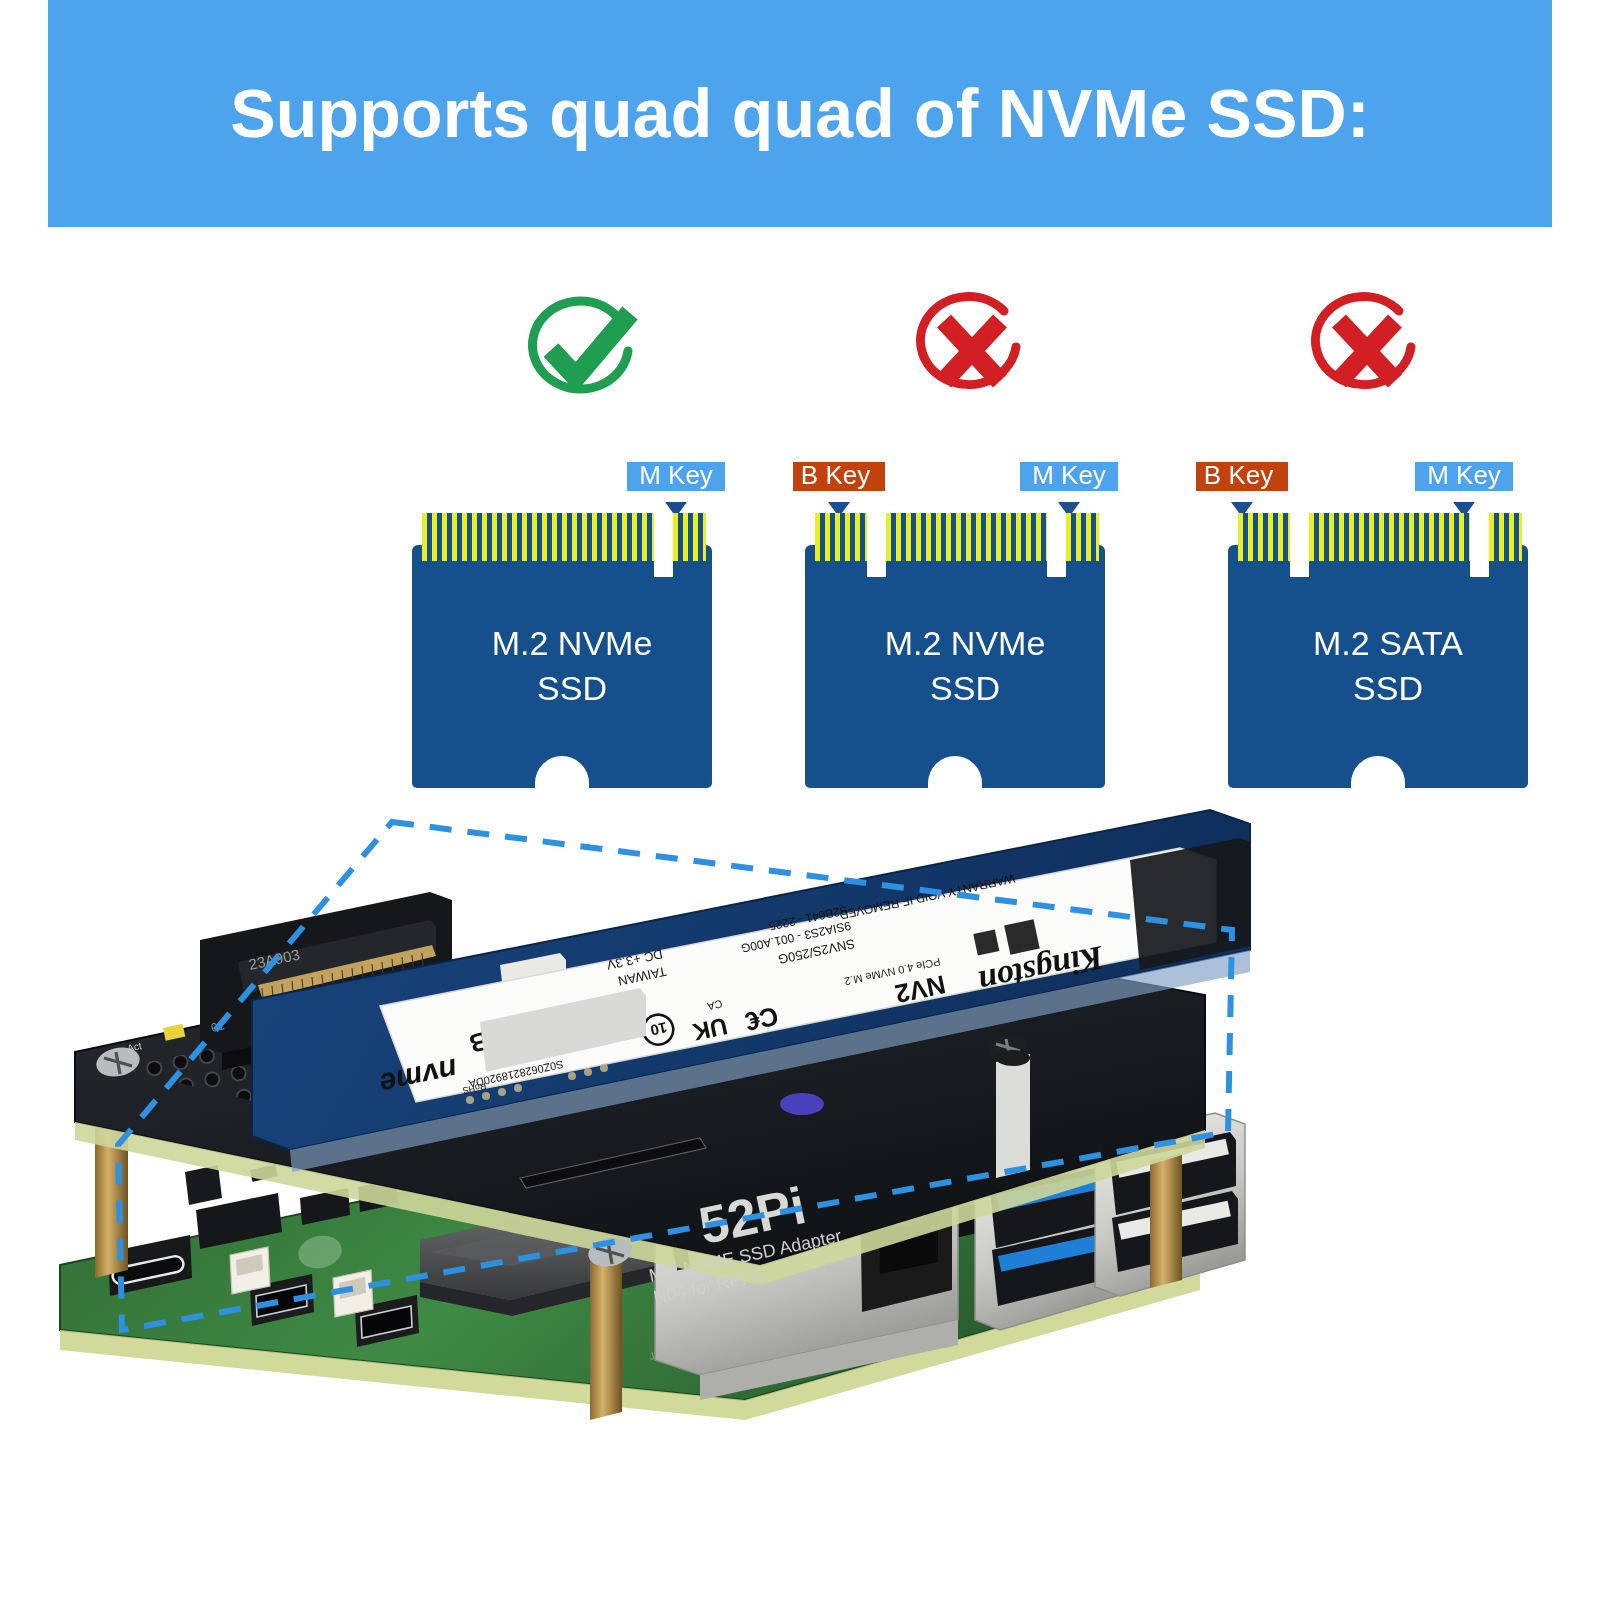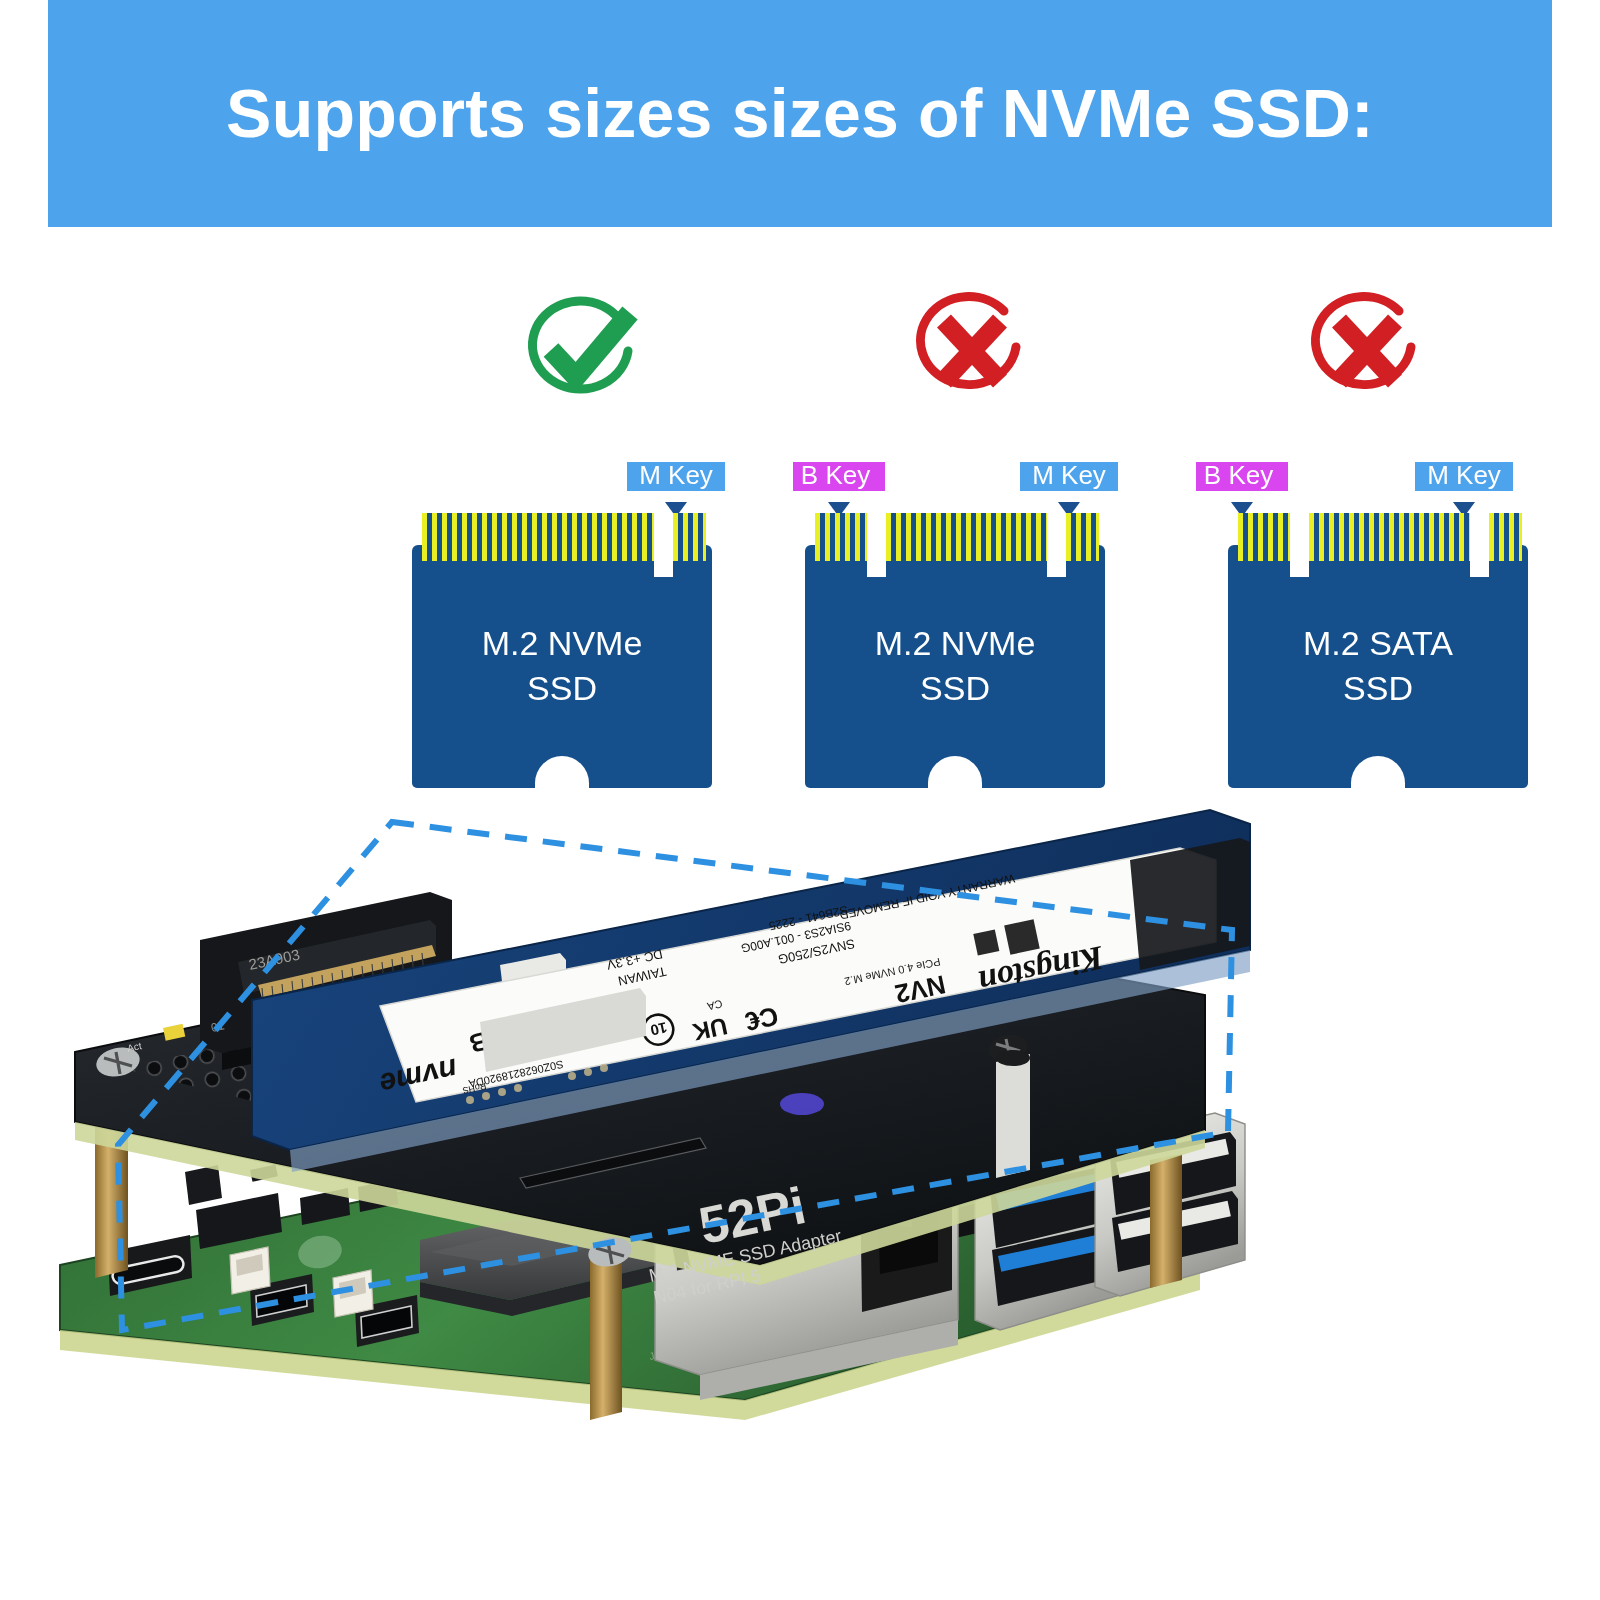--- a/index.html
+++ b/index.html
@@ -15,30 +15,30 @@
 
   
   .verdict{position:absolute;width:140px;height:120px;}
   .verdict svg{width:140px;height:120px;display:block;}
 
   
   .keytag{position:absolute;height:29px;display:flex;
     justify-content:center;padding:0 14px;box-sizing:border-box;}
   .keytag span{color:#ffffff;font-size:26px;line-height:1;white-space:nowrap;}
   .keytag.m{background:#4da3ec;}
-  .keytag.b{background:#d946ef;padding-left:7px;}
+  .keytag.b{background:#c2410c;padding-left:7px;}
   .keytag .ptr{position:absolute;left:50%;margin-left:-11px;top:40px;width:0;height:0;
     border-left:11px solid transparent;border-right:11px solid transparent;
     border-top:15px solid #1b4f8f;}
 
   
   .ssd{position:absolute;width:300px;height:275px;}
   .ssd .body{position:absolute;left:0;top:32px;width:300px;height:243px;
     background:#15508c;border-radius:6px 6px 5px 5px;}
-  .ssd .label{position:absolute;left:0;top:108px;width:300px;text-align:center;
+  .ssd .label{position:absolute;left:10px;top:108px;width:300px;text-align:center;
     color:#ffffff;font-size:34px;line-height:1.33;}
   .ssd .bottom-notch{position:absolute;left:50%;margin-left:-27px;bottom:-2px;
     width:54px;height:34px;background:#ffffff;border-radius:27px 27px 0 0;}
   
   .fingers{position:absolute;left:0;top:0;width:300px;height:64px;overflow:hidden;}
   .grp{position:absolute;top:0;height:48px;background:
       repeating-linear-gradient(to right,#e8f024 0px,#e8f024 5px,#15508c 5px,#15508c 10px);
     border-bottom:0;}
   .grp::after{content:"";position:absolute;left:0;top:48px;width:100%;height:16px;
     background:#15508c;}
@@ -47,21 +47,21 @@
   .slot i{position:absolute;left:0;bottom:0;width:19px;height:24px;background:#ffffff;
     border-radius:10px 10px 0 0;}
 
   
   #photo-stage{position:absolute;left:0;top:800px;width:1600px;height:800px;}
 </style>
 </head>
 <body>
 
 <div id="header-banner">
-  <div class="banner-line">Supports sizes sizes of NVMe SSD:</div>
+  <div class="banner-line">Supports quad quad of NVMe SSD:</div>
 </div>
 
 <div class="verdict" style="left:510px;top:285px;">
   <svg viewBox="0 0 140 120">
     <path d="M112 38 A48 44 0 1 0 118 66" fill="none" stroke="#1f9e51" stroke-width="9" stroke-linecap="round"></path>
     <path d="M41 65 L66 92 L120 28" fill="none" stroke="#1f9e51" stroke-width="20" stroke-linecap="butt" stroke-linejoin="miter"></path>
   </svg>
 </div>
 
 <div class="verdict" style="left:900px;top:285px;">

